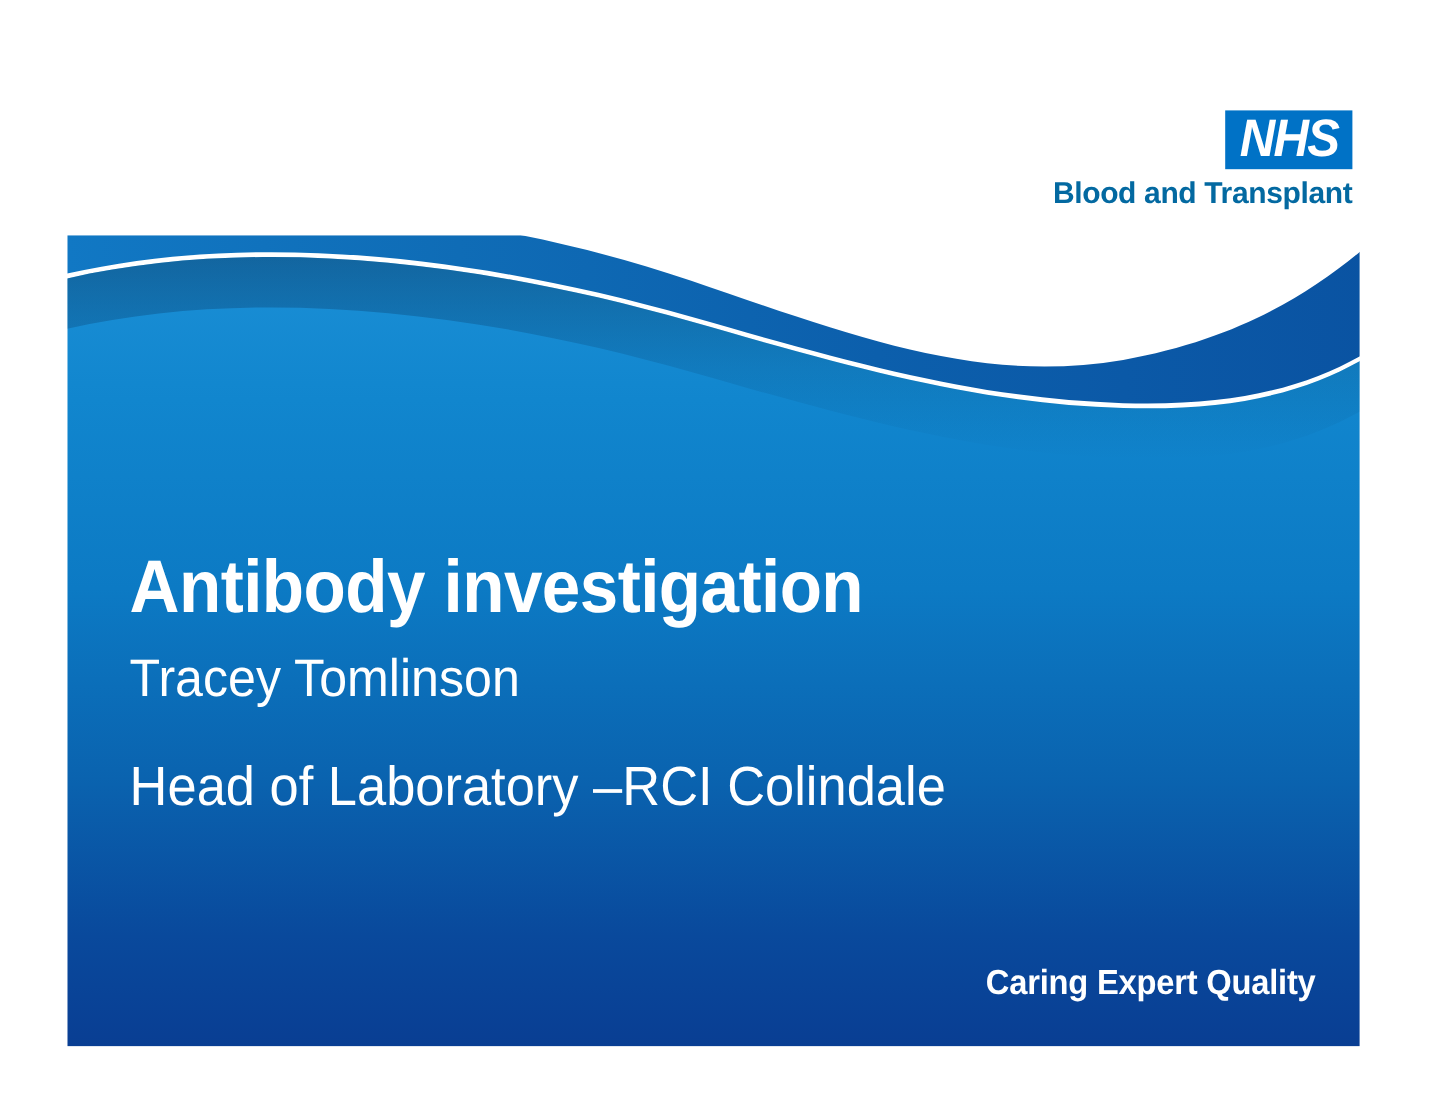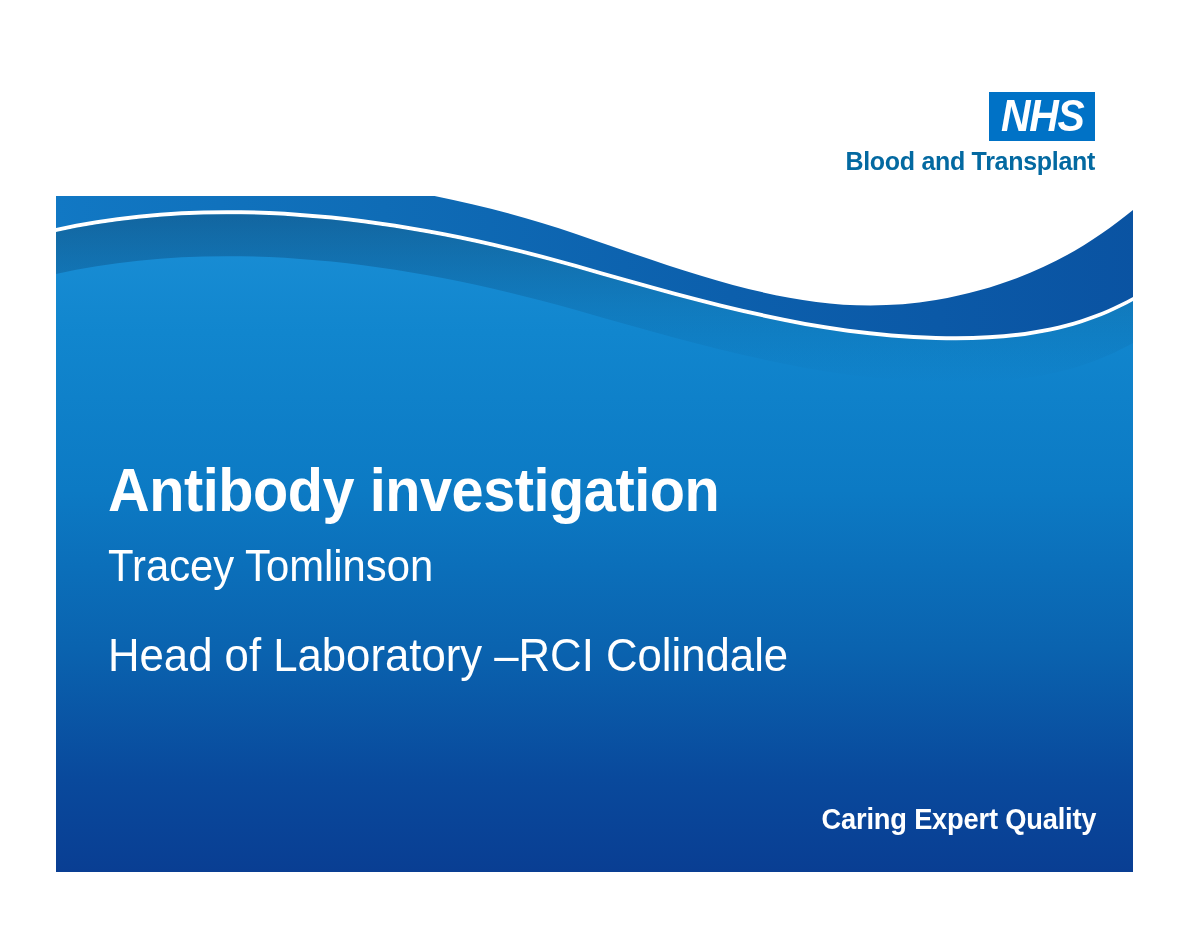--- a/index.html
+++ b/index.html
@@ -19,21 +19,21 @@
   
   .slide {
     position: absolute;
     inset: 0;
     background: #ffffff;
   }
 
   
   .logo-block {
     position: absolute;
-    left: 795px;
+    left: 827px;
     top: 92px;
     width: 300px;
     text-align: right;
   }
   .nhs-mark {
     display: inline-block;
     background: #0072C6;
     padding: 3px 9px 4px 9px;
     line-height: 1;
   }

